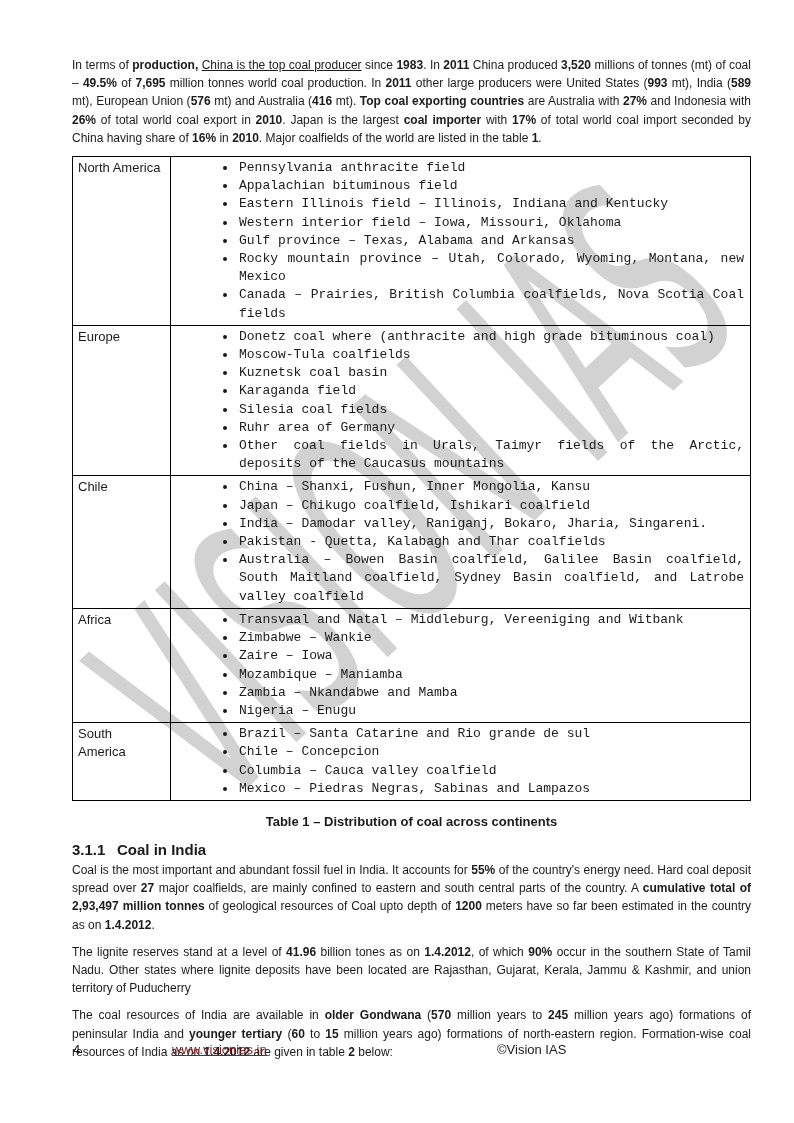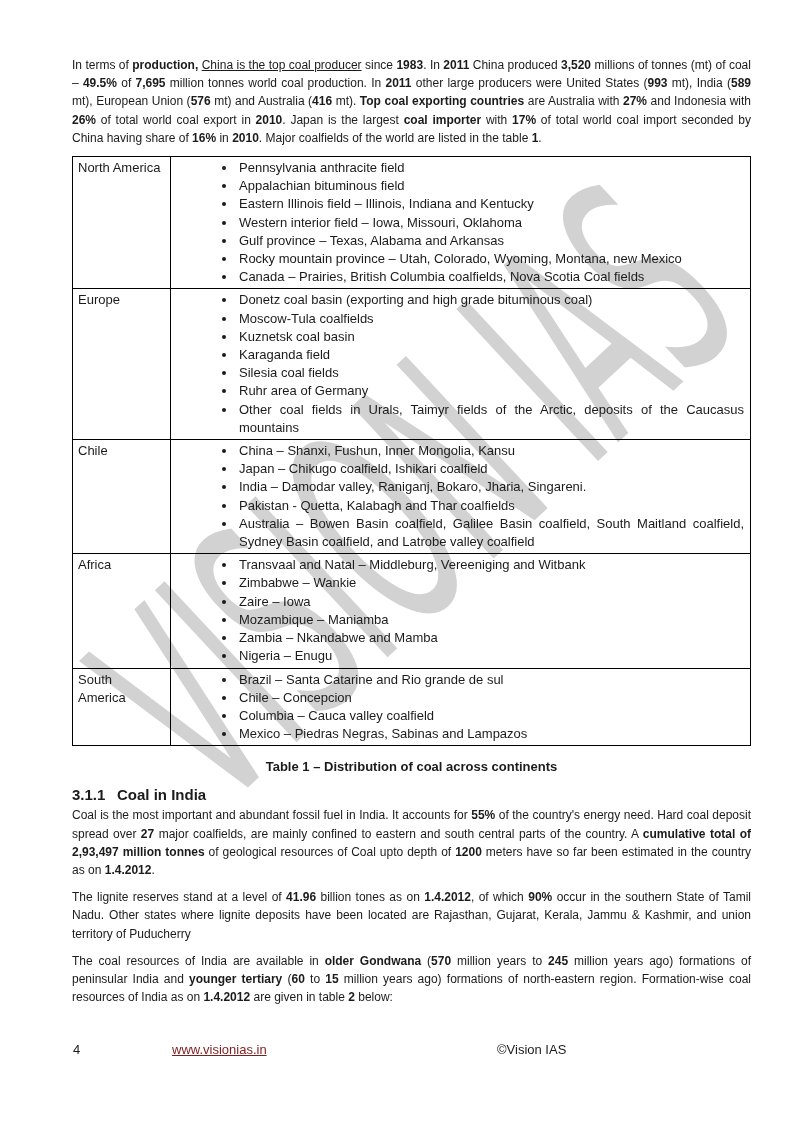--- a/index.html
+++ b/index.html
@@ -50,20 +50,21 @@
     padding: 2px 6px 2px 0;
   }
   td.items-cell ul {
     margin: 0;
     padding: 0 0 0 66px;
     list-style: disc outside;
   }
   td.items-cell li {
     text-align: justify;
     padding-left: 2px;
+    font-family: Liberation Mono, monospace;
   }
   .caption {
     text-align: center;
     font-weight: bold;
     font-size: 13px;
     margin: 13px 0 12px 0;
   }
   .heading {
     font-size: 15px;
     font-weight: bold;
@@ -117,21 +118,21 @@
                 <li>Gulf province – Texas, Alabama and Arkansas</li>
                 <li>Rocky mountain province – Utah, Colorado, Wyoming, Montana, new Mexico</li>
                 <li>Canada – Prairies, British Columbia coalfields, Nova Scotia Coal fields</li>
               </ul>
             </td>
           </tr>
           <tr>
             <td class="region">Europe</td>
             <td class="items-cell">
               <ul>
-                <li>Donetz coal basin (exporting and high grade bituminous coal)</li>
+                <li>Donetz coal where (anthracite and high grade bituminous coal)</li>
                 <li>Moscow-Tula coalfields</li>
                 <li>Kuznetsk coal basin</li>
                 <li>Karaganda field</li>
                 <li>Silesia coal fields</li>
                 <li>Ruhr area of Germany</li>
                 <li>Other coal fields in Urals, Taimyr fields of the Arctic, deposits of the Caucasus mountains</li>
               </ul>
             </td>
           </tr>
           <tr>

